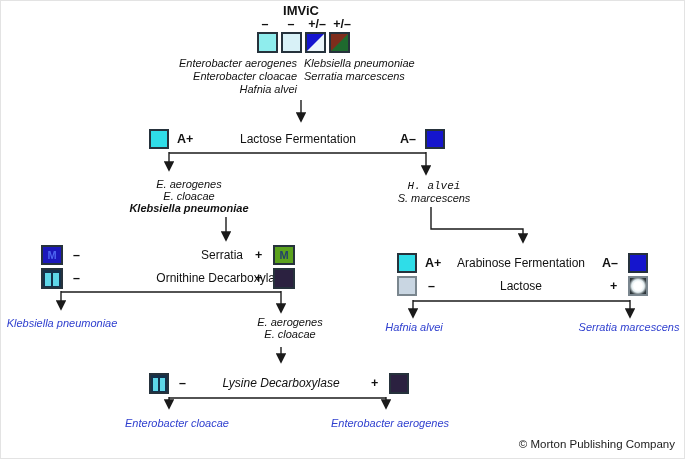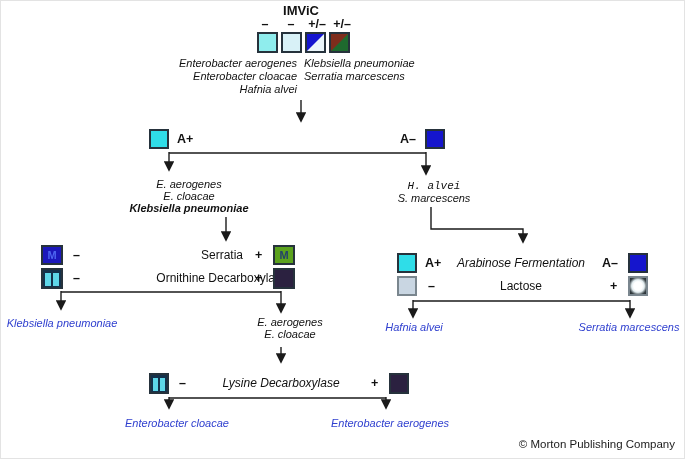--- a/index.html
+++ b/index.html
@@ -80,20 +80,21 @@
   <div class="box imv4" style="left:328px;top:31px;width:21px;height:21px;"></div>
 
   <div class="t it r" style="left:296px;top:56px;">Enterobacter aerogenes</div>
   <div class="t it r" style="left:296px;top:69px;">Enterobacter cloacae</div>
   <div class="t it r" style="left:296px;top:82px;">Hafnia alvei</div>
   <div class="t it" style="left:303px;top:56px;">Klebsiella pneumoniae</div>
   <div class="t it" style="left:303px;top:69px;">Serratia marcescens</div>
 
   <div class="box cyan" style="left:148px;top:128px;"></div>
   <span class="t sign" style="left:176px;top:131px;">A+</span>
+  <div class="t c" style="left:297px;top:132px;">Lactose Fermentation</div>
   <span class="t sign" style="left:399px;top:131px;">A–</span>
   <div class="box blue" style="left:424px;top:128px;"></div>
 
   <div class="t it c" style="left:188px;top:177px;">E. aerogenes</div>
   <div class="t it c" style="left:188px;top:189px;">E. cloacae</div>
   <div class="t it c b" style="left:188px;top:201px;">Klebsiella pneumoniae</div>
 
   <div class="t it c" style="left:433px;top:179px;font-family:Liberation Mono, monospace;">H. alvei</div>
   <div class="t it c" style="left:433px;top:191px;">S. marcescens</div>
 
@@ -111,21 +112,21 @@
       <span class="bar"></span>
       <span class="bar"></span>
     </div>
   <span class="t sign" style="left:72px;top:270px;">–</span>
   <div class="t c" style="left:221px;top:271px;">Ornithine Decarboxylase</div>
   <span class="t sign" style="left:254px;top:270px;">+</span>
   <div class="box w22 purple" style="left:272px;top:267px;height:21px;"></div>
 
   <div class="box cyan" style="left:396px;top:252px;"></div>
   <span class="t sign" style="left:424px;top:255px;">A+</span>
-  <div class="t c" style="left:520px;top:256px;font-style:italic;">Arabinose Fermentation</div>
+  <div class="t c" style="left:520px;top:256px;">Arabinose Fermentation</div>
   <span class="t sign" style="left:601px;top:255px;">A–</span>
   <div class="box blue" style="left:627px;top:252px;"></div>
 
   <div class="box grayb lipneg" style="left:396px;top:275px;"></div>
   <span class="t sign" style="left:427px;top:278px;">–</span>
   <div class="t c" style="left:520px;top:279px;">Lactose</div>
   <span class="t sign" style="left:609px;top:278px;">+</span>
   <div class="box grayb lippos" style="left:627px;top:275px;"></div>
 
   <div class="t res c" style="left:61px;top:316px;">Klebsiella pneumoniae</div>

